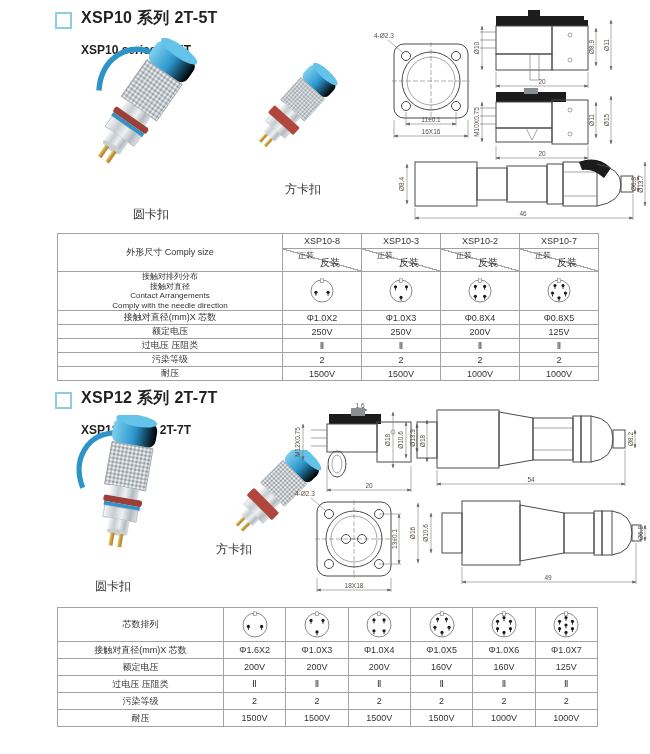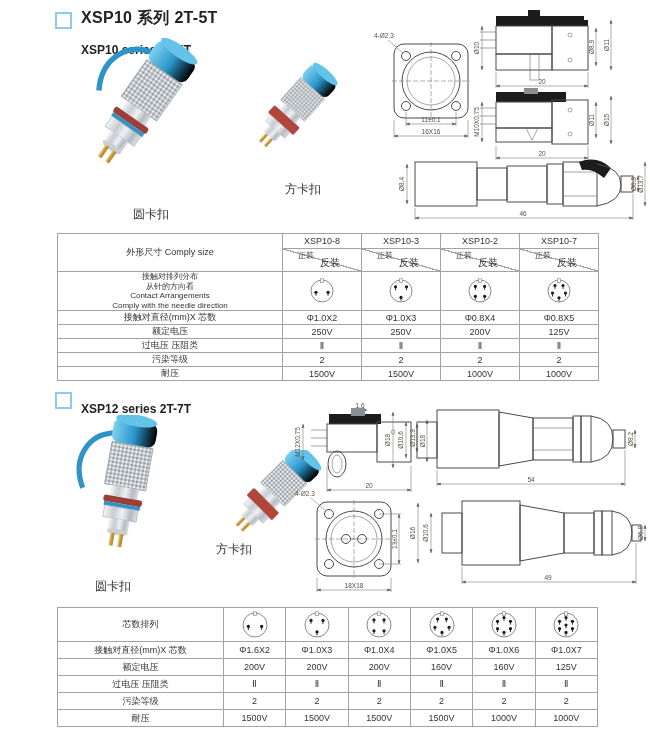--- a/index.html
+++ b/index.html
@@ -244,21 +244,21 @@
           <td>
             <div class="diag">
               <span class="o1">正装</span>
               <span class="o2">反装</span>
             </div>
           </td>
         </tr>
         <tr style="height:38px">
           <td>
             <div class="al">接触对排列分布</div>
-            <div class="al">从针的方向看</div>
+            <div class="al">接触对直径</div>
             <div class="al">Contact Arrangements</div>
             <div class="al">Comply with the needle direction</div>
           </td>
           <td class="pin"><svg width="30" height="30">
               <circle cx="15" cy="15" r="11" fill="#fff" stroke="#8a8a8a"></circle>
               <rect x="13.4" y="2.8" width="3.2" height="3.6" fill="#fff" stroke="#8a8a8a" stroke-width="0.7"></rect>
               <circle cx="8.95" cy="16.32" r="1.6" fill="#1a1a1a"></circle>
               <line x1="8.95" y1="17.62" x2="8.95" y2="19.72" stroke="#1a1a1a" stroke-width="0.9"></line>
               <circle cx="21.05" cy="16.32" r="1.6" fill="#1a1a1a"></circle>
               <line x1="21.05" y1="17.62" x2="21.05" y2="19.72" stroke="#1a1a1a" stroke-width="0.9"></line>
@@ -334,20 +334,21 @@
           <td>1500V</td>
           <td>1000V</td>
           <td>1000V</td>
         </tr>
       </tbody>
     </table>
 
   <div class="hdr" style="top:388px">
     <span class="sq"></span>
     <div class="ttl">
+      <div class="cn">XSP12 系列 2T-7T</div>
       <div class="en">XSP12 series 2T-7T</div>
     </div>
   </div>
 
   <svg class="photo" style="left:35px;top:415px" width="190" height="172">
     <use href="#conn-round" transform="translate(100,16) rotate(10) scale(1.3)"></use>
   </svg>
   <svg class="photo" style="left:195px;top:450px" width="150" height="125">
     <use href="#conn-square" transform="translate(108,14) rotate(45) scale(1.05)"></use>
   </svg>

